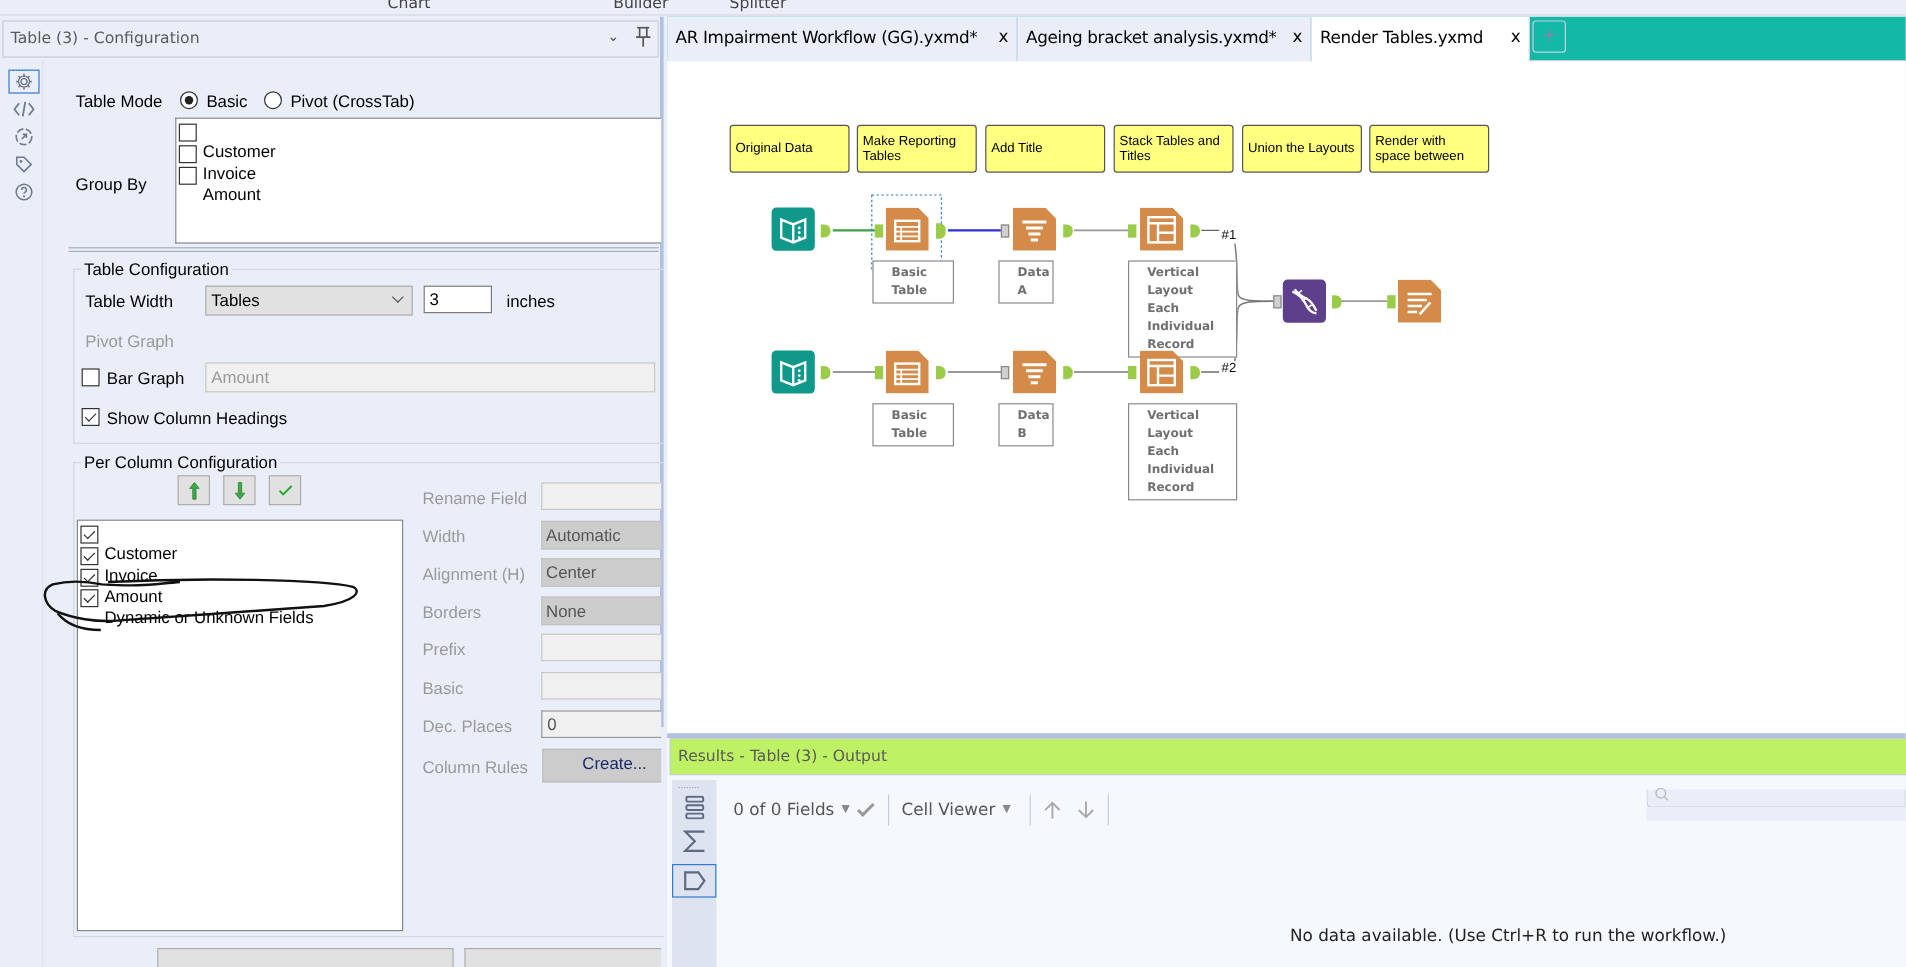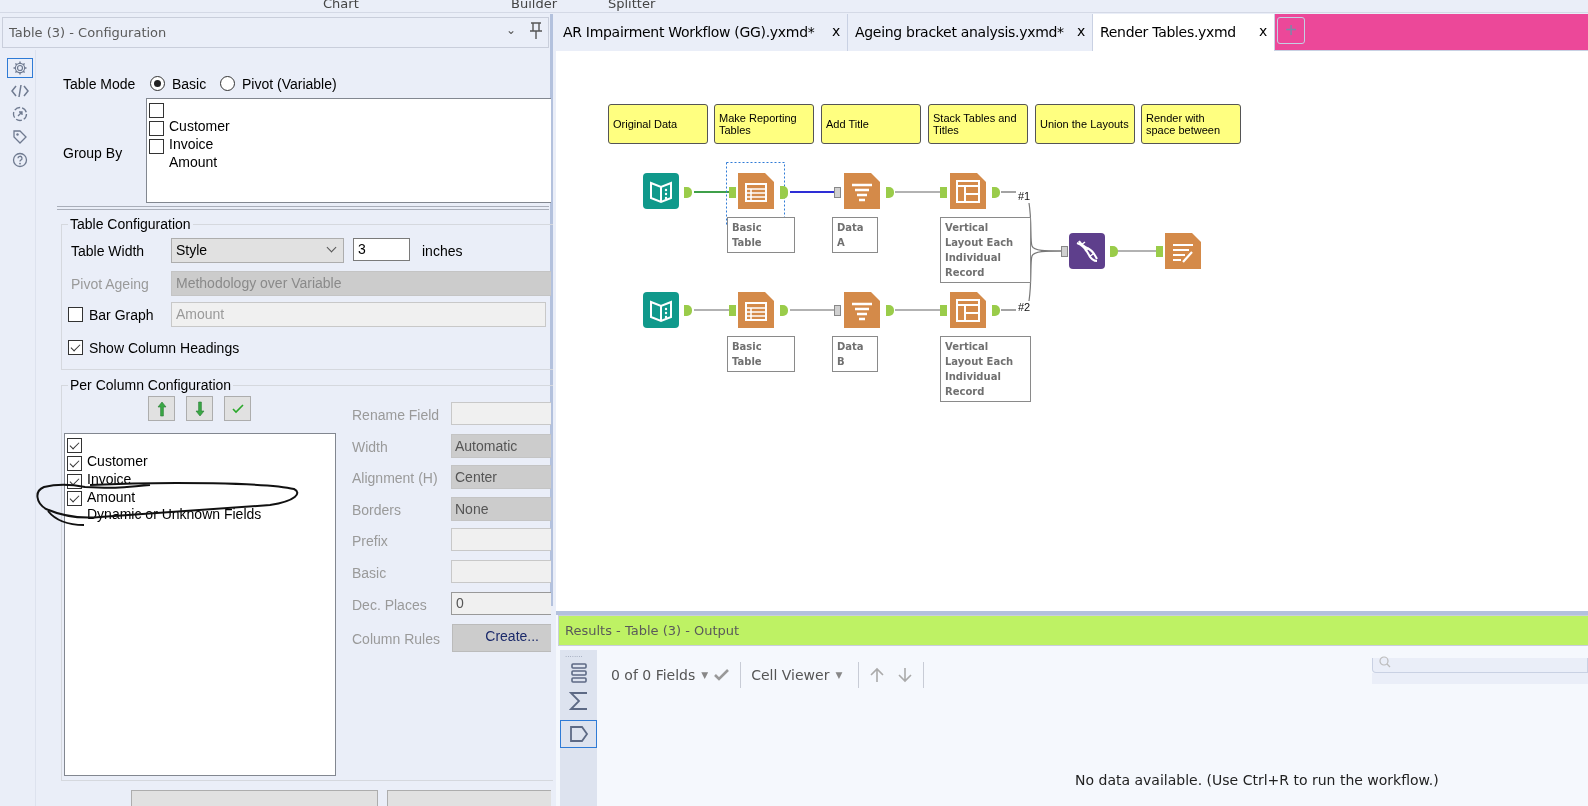--- a/index.html
+++ b/index.html
@@ -37,39 +37,39 @@
   .select .arrow { position: absolute; right: 8px; top: 5px; width: 7px; height: 7px; border: solid #555; border-width: 0 1px 1px 0; transform: rotate(45deg); }
   .input { position: absolute; background: #fff; border: 1px solid #7a7a7a; font-size: 14px; padding: 2px 4px; }
   .field-dis { position: absolute; background: #cccccc; border: 1px solid #c4c4c4; color: #8a8a8a; font-size: 14px; padding: 3px 4px; }
   .field-light { position: absolute; background: #f0f0f0; border: 1px solid #c8c8c8; color: #9a9a9a; font-size: 14px; padding: 3px 4px; }
   .field-gray { position: absolute; background: #cccccc; border: 1px solid #c4c4c4; color: #555; font-size: 14px; padding: 3px 3px; }
   .sq-btn { position: absolute; width: 27px; height: 25px; background: #e1e1e1; border: 1px solid #adadad; display: flex; align-items: center; justify-content: center; }
   .create-btn { position: absolute; background: #cccccc; border: 1px solid #bbb; color: #1b2a6b; font-size: 14px; text-align: right; padding: 3px 12px 0 0; }
   .bottom-btn { position: absolute; background: #e1e1e1; border: 1px solid #adadad; }
 
   
-  .tabbar { position: absolute; left: 556px; top: 14px; width: 1032px; height: 37px; background: #ec4899; border-bottom: 1px solid #c9d1e3; }
+  .tabbar { position: absolute; left: 556px; top: 14px; width: 1032px; height: 37px; background: #14b8a6; border-bottom: 1px solid #c9d1e3; }
   .tab { position: absolute; top: 0; height: 37px; border-right: 1px solid #c9d1e3; background: #eaeef8; }
   .tab.active { background: #fff; border-bottom: 1px solid #fff; height: 38px; }
   .tab .tlabel { position: absolute; left: 7px; top: 10px; font-size: 15px; white-space: nowrap; font-family: "DejaVu Sans", sans-serif; font-size: 14px; letter-spacing: -0.3px; }
   .tab .tclose { position: absolute; top: 9px; font-size: 14px; font-family: "DejaVu Sans", sans-serif; }
   .addtab { position: absolute; left: 1277px; top: 17px; width: 28px; height: 27px; border: 1px solid #c5cfe3; border-radius: 3px; color: #7a8aa8; font-size: 20px; line-height: 24px; text-align: center; }
 
   
   .canvas { position: absolute; left: 556px; top: 51px; width: 1032px; height: 560px; background: #fff; }
   .comment { position: absolute; top: 53px; width: 100px; height: 40px; background: #ffff80; border: 1px solid #555; border-radius: 3px; font-size: 11px; padding: 0 4px; display: flex; align-items: center; line-height: 12px; }
   .tool { position: absolute; width: 36px; height: 36px; border-radius: 4px; }
   .tool.teal { background: #10998b; border-radius: 4px; }
   .tool.orange { background: #d48a49; clip-path: polygon(0 0, 75% 0, 100% 25%, 100% 100%, 0 100%); border-radius: 0; }
   .tool.purple { background: #5e3f8c; border-radius: 4px; }
   .tool svg { position: absolute; left: 0; top: 0; }
   .anchor-out { position: absolute; width: 8px; height: 11px; background: #9acc4a; border-radius: 0 5px 5px 0; }
   .anchor-in { position: absolute; width: 7px; height: 11px; background: #9acc4a; }
   .anchor-in.gray { background: #d0d0d0; border: 1px solid #888; }
-  .toollabel { position: absolute; border: 1px solid #8a8a8a; background: #fff; color: #707070; font-size: 11px; font-weight: bold; padding: 2px 4px; line-height: 15px; font-family: "DejaVu Sans", sans-serif; font-size: 10px; }
+  .toollabel { position: absolute; border: 1px solid #8a8a8a; background: #fff; color: #707070; font-size: 11px; font-weight: bold; padding: 2px 15px; line-height: 15px; font-family: "DejaVu Sans", sans-serif; font-size: 10px; }
   .conn-num { position: absolute; font-size: 11px; color: #111; }
 
   
   .hsplit { position: absolute; left: 556px; top: 611px; width: 1032px; height: 4px; background: #b3c1dd; }
 
   
   .results { position: absolute; left: 556px; top: 615px; width: 1032px; height: 191px; background: #f5f8fd; }
   .res-header { position: absolute; left: 2px; top: 0; width: 1180px; height: 31px; background: #bef264; border: 1px solid #c9cedb; }
   .res-header .title { position: absolute; left: 6px; top: 7px; font-size: 13px; color: #5a5a5a; font-family: "DejaVu Sans", sans-serif; }
   .res-rail { position: absolute; left: 4px; top: 35px; width: 37px; height: 156px; background: #dde3ef; }
@@ -135,21 +135,21 @@
           <path d="M6 6.3a2 2 0 1 1 2.8 1.8c-.6.3-.8.7-.8 1.4" fill="none" stroke="#6f7a90" stroke-width="1.3"></path>
           <circle cx="8" cy="11.6" r=".9" fill="#6f7a90"></circle>
         </svg>
     </div>
   </div>
 
   <span class="label" style="left:63px;top:62px">Table Mode</span>
   <span class="radio on" style="left:150px;top:62px"></span>
   <span class="label" style="left:172px;top:62px">Basic</span>
   <span class="radio" style="left:220px;top:62px"></span>
-  <span class="label" style="left:242px;top:62px">Pivot (Variable)</span>
+  <span class="label" style="left:242px;top:62px">Pivot (CrossTab)</span>
 
   <span class="label" style="left:63px;top:131px">Group By</span>
   <div class="listbox" style="left:146px;top:84px;width:405px;height:105px;border-right:none">
     <div class="row" style="top:3px">
       <span class="cb"></span>
       <span class="txt">Customer</span>
     </div>
     <div class="row" style="top:21px">
       <span class="cb"></span>
       <span class="txt">Invoice</span>
@@ -160,28 +160,27 @@
     </div>
   </div>
 
   <div class="sep2" style="top:192px"></div>
 
   <div class="groupbox" style="left:61px;top:210px;width:492px;height:146px;border-right:none">
     <span class="legend">Table Configuration</span>
   </div>
   <span class="label" style="left:71px;top:229px">Table Width</span>
   <div class="select" style="left:171px;top:224px;width:173px;height:25px">
-    <span>Style</span>
+    <span>Tables</span>
     <span class="arrow"></span>
   </div>
   <div class="input" style="left:353px;top:224px;width:57px;height:23px">3</div>
   <span class="label" style="left:422px;top:229px">inches</span>
 
-  <span class="label dim" style="left:71px;top:262px">Pivot Ageing</span>
-  <div class="field-dis" style="left:171px;top:257px;width:380px;height:25px;border-right:none">Methodology over Variable</div>
+  <span class="label dim" style="left:71px;top:262px">Pivot Graph</span>
 
   <span class="cb" style="left:68px;top:293px"></span>
   <span class="label" style="left:89px;top:293px">Bar Graph</span>
   <div class="field-light" style="left:171px;top:288px;width:375px;height:25px">Amount</div>
 
   <span class="cb on" style="left:68px;top:326px"></span>
   <span class="label" style="left:89px;top:326px">Show Column Headings</span>
 
   <div class="groupbox" style="left:61px;top:371px;width:492px;height:396px;border-right:none">
     <span class="legend">Per Column Configuration</span>

